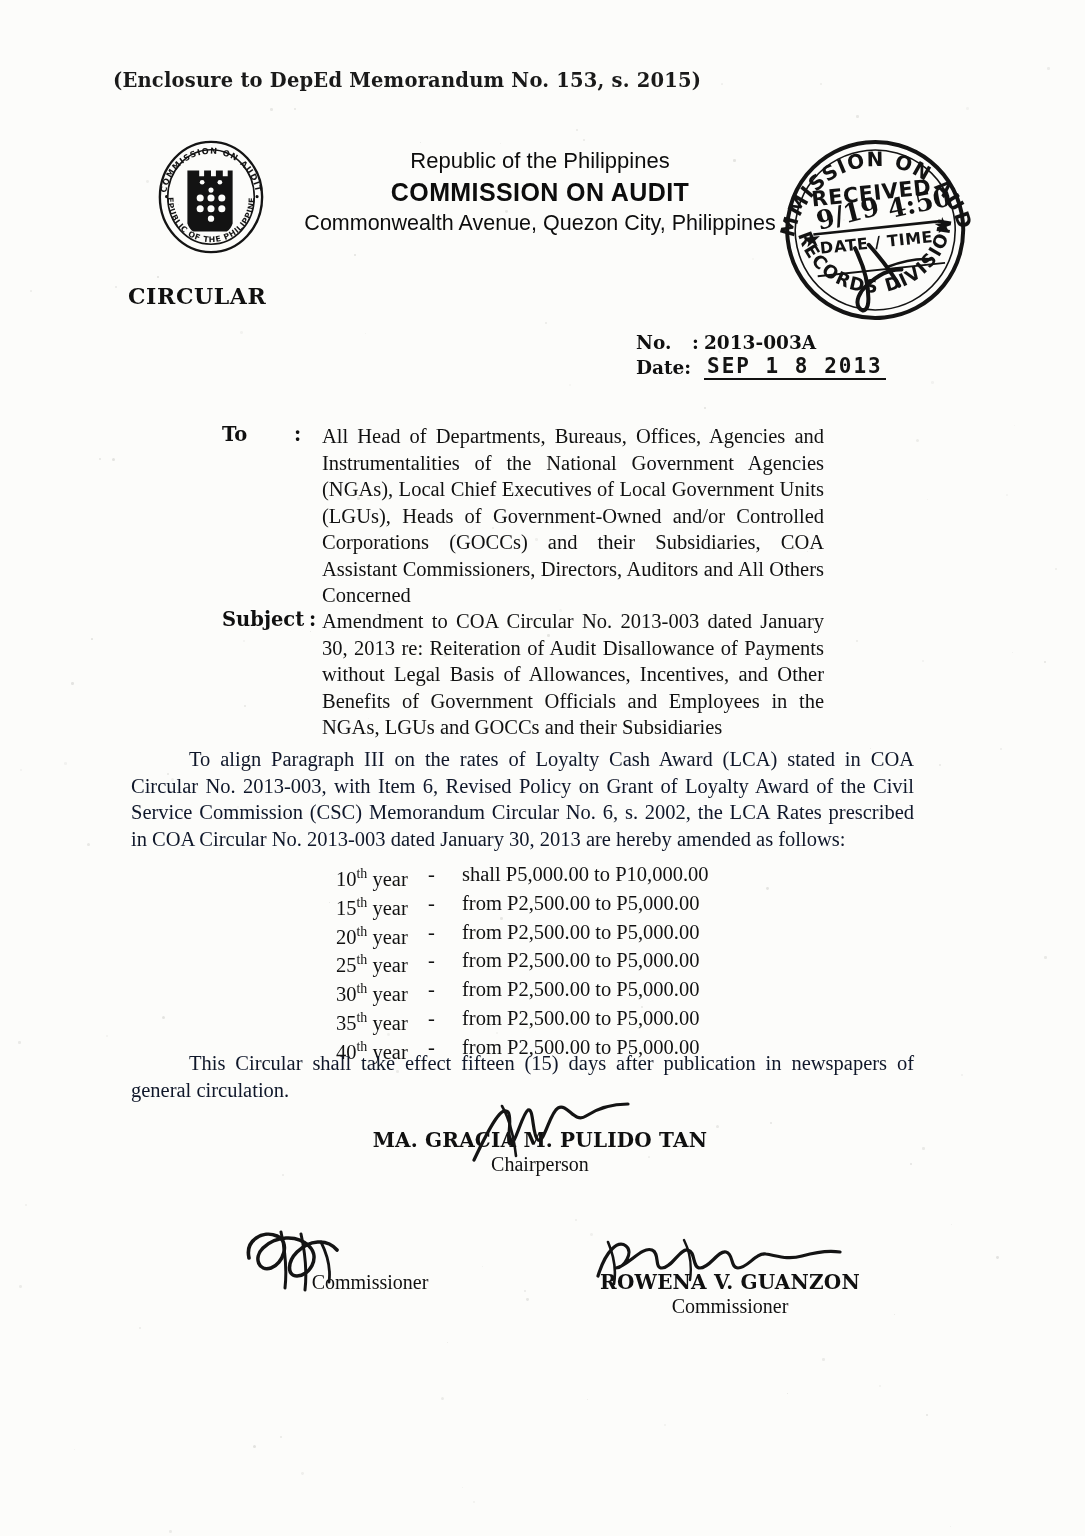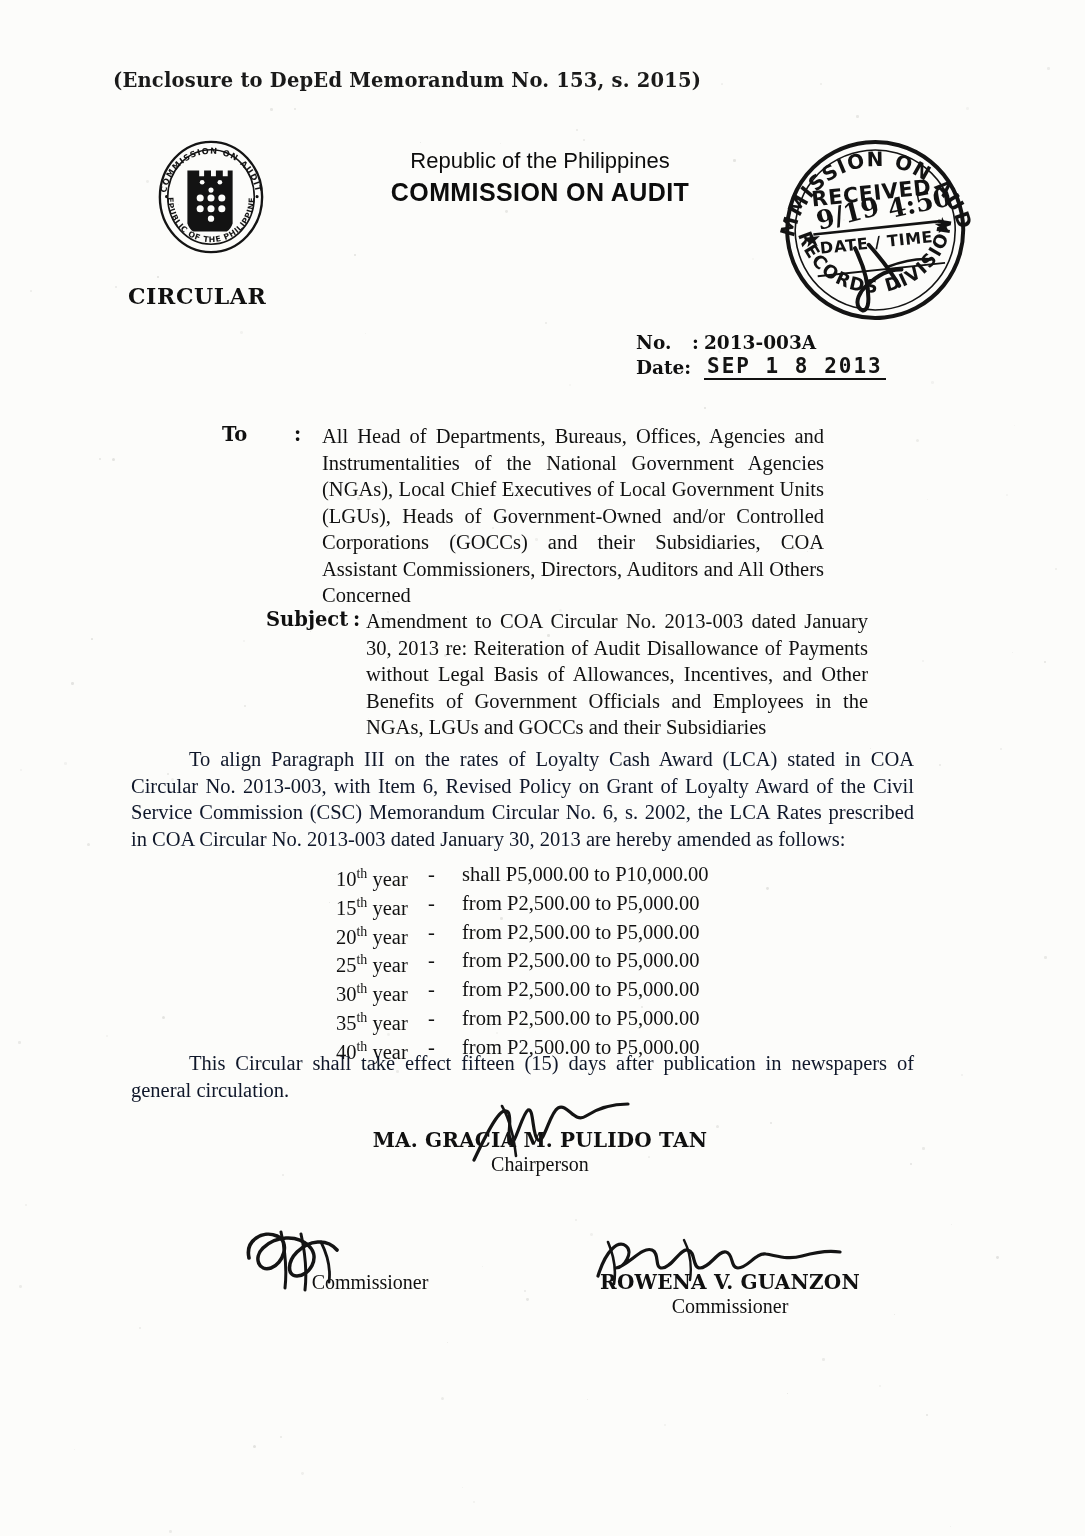--- a/index.html
+++ b/index.html
@@ -151,21 +151,21 @@
     text-align: justify;
     text-justify: inter-word;
     color: #111;
   }
   #to-row { left: 222px; top: 423px; }
   #to-row .field-label { width: 72px; }
   #to-row .field-colon { width: 28px; }
   #to-row .field-value { width: 502px; }
 
   #subject-row { left: 222px; top: 608px; }
-  #subject-row .field-label { width: 87px; margin-left: 44px; }
+  #subject-row .field-label { width: 87px; }
   #subject-row .field-colon { width: 13px; }
   #subject-row .field-value { width: 502px; }
 
   
   .body-par {
     position: absolute;
     left: 131px;
     width: 783px;
     font-family: "Liberation Serif", serif;
     font-size: 20.5px;
@@ -394,20 +394,21 @@
         <circle cx="49" cy="72" r="3.6"></circle>
         <circle cx="60" cy="72" r="3.6"></circle>
         <circle cx="71" cy="72" r="3.6"></circle>
         <circle cx="60" cy="82" r="3.2"></circle>
       </g>
     </svg>
 
     <div id="agency-lines">
       <div class="l1">Republic of the Philippines</div>
       <div class="l2">COMMISSION ON AUDIT</div>
+      <div class="l3">Commonwealth Avenue, Quezon City, Philippines</div>
     </div>
   </div>
 
   <div id="received-stamp">
     <div class="stamp-rot">
       <svg viewBox="0 0 200 200" width="200" height="200">
         <defs>
           <path id="stTop" d="M 18,104 A 84,84 0 0 1 182,104"></path>
           <path id="stBot" d="M 24,104 A 78,78 0 0 0 176,104"></path>
         </defs>

